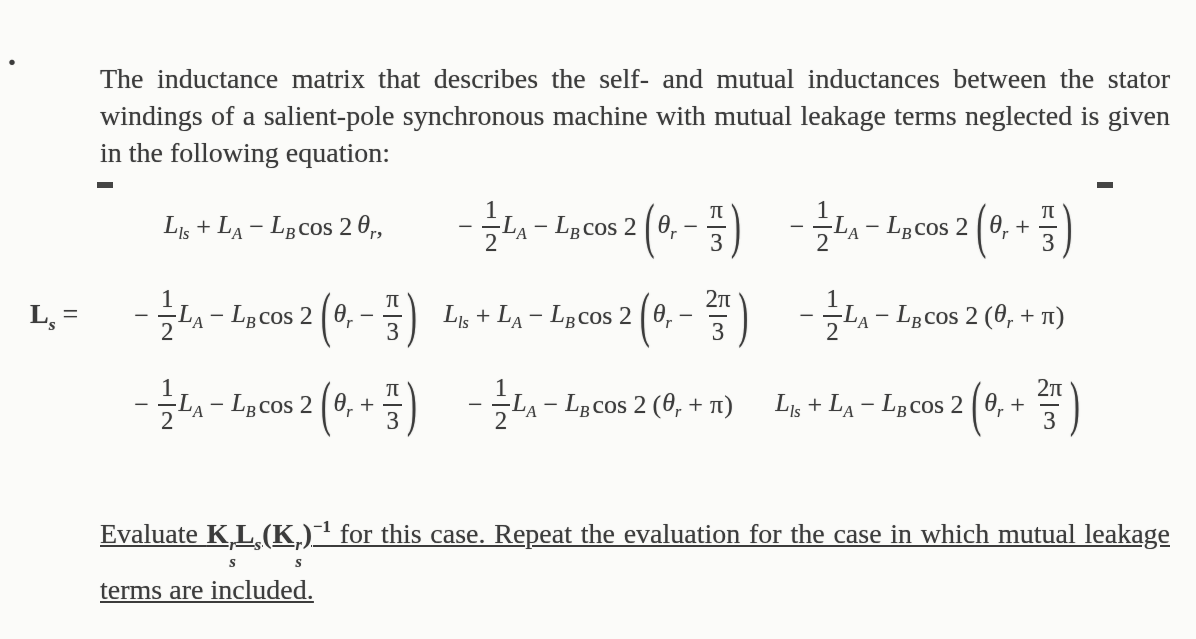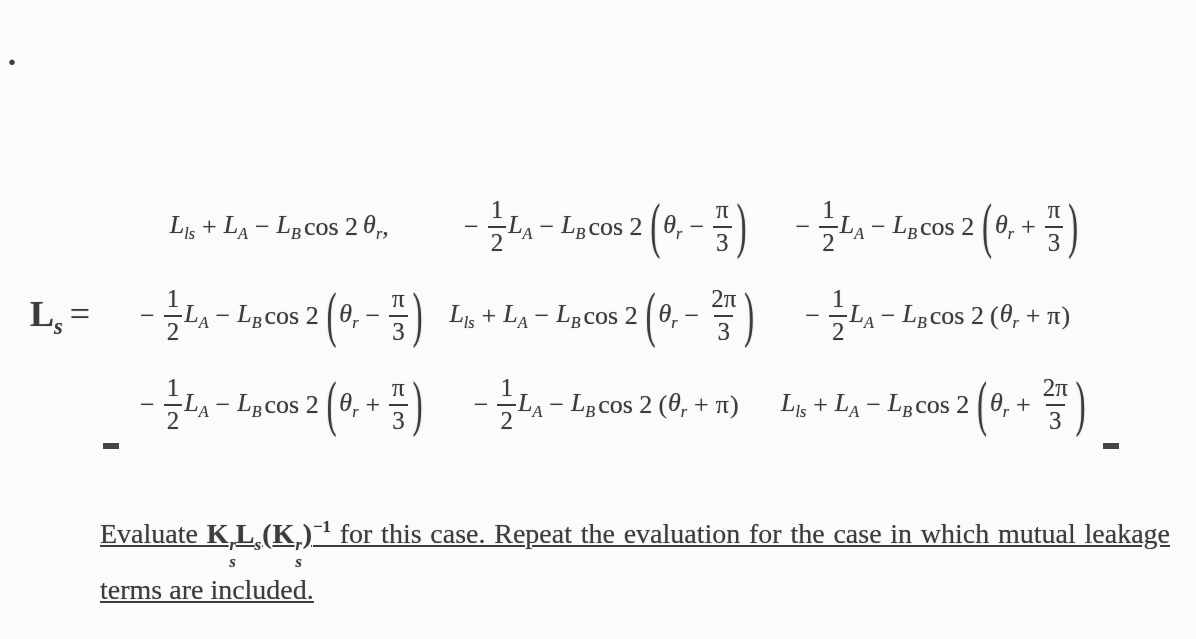--- a/index.html
+++ b/index.html
@@ -48,27 +48,27 @@
   }
   
   .equation {
     position: absolute;
     left: 30px;
     top: 182px;
     display: flex;
     align-items: center;
   }
   .eq-label {
-    font-size: 36px;
-    margin-right: 6px;
+    font-size: 28px;
+    margin-right: 12px;
     white-space: nowrap;
   }
   .matrix {
     display: flex;
-    align-items: flex-end;
+    align-items: flex-start;
   }
   .bracket {
     width: 13px;
     flex: none;
   }
   .bracket.left {
     border-left: 3px solid #454545;
     border-top: 3px solid #454545;
     border-bottom: 3px solid #454545;
   }
@@ -139,20 +139,21 @@
   }
   .expr { white-space: nowrap; font-weight: bold; }
 </style>
 </head>
 <body>
 
 <div class="page">
 
   <div class="bullet">.</div>
 
+  <p class="para">The inductance matrix that describes the self- and mutual inductances between the stator windings of a salient-pole synchronous machine with mutual leakage terms neglected is given in the following equation:</p>
 
   <div class="equation">
     <span class="eq-label"><span class="mbold"><span>L</span><sub>s</sub></span><span class="mop">=</span></span>
     <div class="matrix">
       <div class="bracket left"></div>
       <div class="cells">
         <div class="cell">
             <span class="mvar"><span>L</span><sub>ls</sub></span>
             <span class="mop">+</span>
             <span class="mvar"><span>L</span><sub>A</sub></span>

